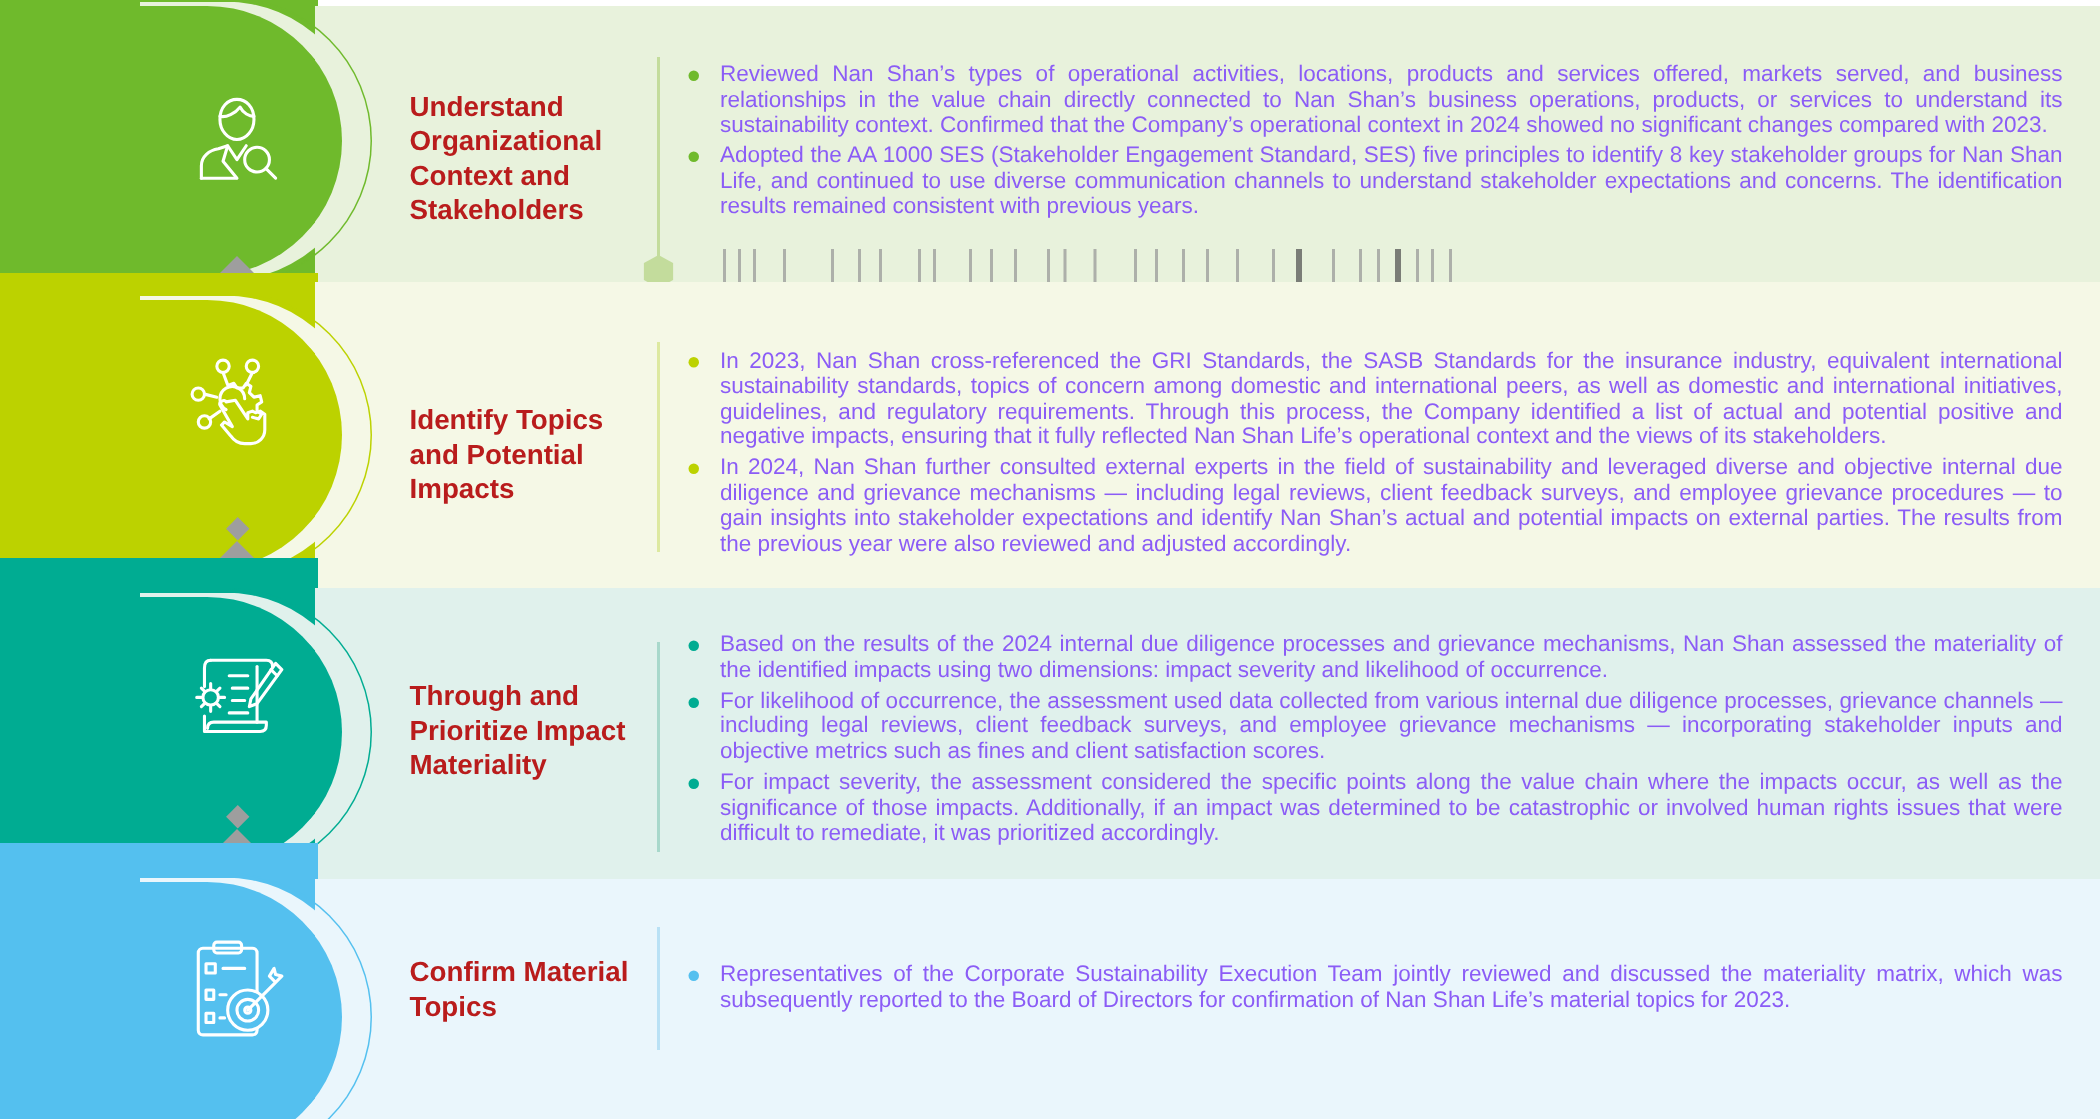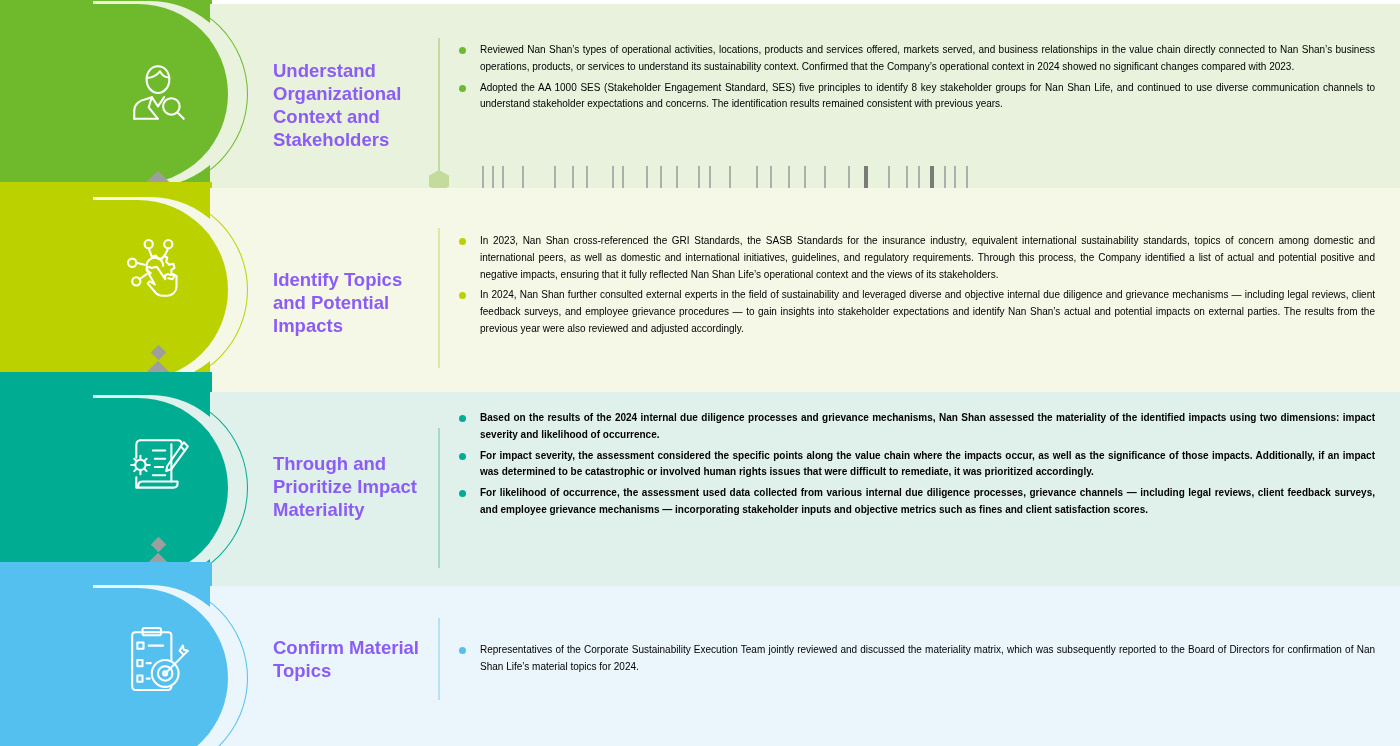--- a/index.html
+++ b/index.html
@@ -26,27 +26,27 @@
   }
   .icon-wrap {
     position: absolute; left: 124px; width: 70px; height: 70px;
     display: flex; align-items: center; justify-content: center;
   }
   .icon-wrap svg { width: 66px; height: 66px; }
 
   .title {
     position: absolute; left: 273px; width: 150px;
     font-family: "Liberation Sans", sans-serif; font-weight: bold;
-    font-size: 18.5px; line-height: 23px; color: #8b5cf6;
+    font-size: 18.5px; line-height: 23px; color: #b91c1c;
   }
   .vline { position: absolute; left: 438px; width: 2px; }
   .bullets { position: absolute; left: 457px; width: 918px; list-style: none; }
   .bullets li {
-    position: relative; padding-left: 23px; font-size: 10px; line-height: 16.8px;
-    text-align: justify; margin-bottom: 4px; color: #000000;
+    position: relative; padding-left: 23px; font-size: 15px; line-height: 16.8px;
+    text-align: justify; margin-bottom: 4px; color: #8b5cf6;
   }
   .bullets li .dot {
     position: absolute; left: 2px; top: 5px; width: 7px; height: 7px; border-radius: 50%;
   }
   .diamond {
     position: absolute; width: 16px; height: 16px; background: #9e9e9e; transform: rotate(45deg);
   }
   .diamond.small { width: 11px; height: 11px; }
   .hexagon {
     position: absolute; width: 20px; height: 22px; background: #c3dc9c;
@@ -162,24 +162,24 @@
       <path d="M10 42v10h36c3 0 4-2 4-4v-2H16c-3 0-4 2-4 4"></path>
       <circle cx="14" cy="30" r="5"></circle>
       <path d="M14 21v3M14 36v3M5 30h3M20 30h3M8 24l2 2M18 34l2 2M8 36l2-2M18 26l2-2"></path>
       <path d="M26 16h12M28 24h10M28 32h8M26 40h12"></path>
       <path d="M56 8l4 4-16 22-5 2 1-5z"></path>
       <path d="M53 12l4 4"></path>
     </svg>
   </div>
   <div class="title" style="top:80px;">Through and Prioritize Impact Materiality</div>
   <div class="vline" style="top:56px; height:140px; background:#a8d8cb;"></div>
-  <ul class="bullets" style="top:38px;font-weight:bold;">
+  <ul class="bullets" style="top:50px;">
     <li><span class="dot" style="background:#00ac92;"></span><span>Based on the results of the 2024 internal due diligence processes and grievance mechanisms, Nan Shan assessed the materiality of the identified impacts using two dimensions: impact severity and likelihood of occurrence.</span></li>
+    <li><span class="dot" style="background:#00ac92;"></span><span>For likelihood of occurrence, the assessment used data collected from various internal due diligence processes, grievance channels — including legal reviews, client feedback surveys, and employee grievance mechanisms — incorporating stakeholder inputs and objective metrics such as fines and client satisfaction scores.</span></li>
     <li><span class="dot" style="background:#00ac92;"></span><span>For impact severity, the assessment considered the specific points along the value chain where the impacts occur, as well as the significance of those impacts. Additionally, if an impact was determined to be catastrophic or involved human rights issues that were difficult to remediate, it was prioritized accordingly.</span></li>
-    <li><span class="dot" style="background:#00ac92;"></span><span>For likelihood of occurrence, the assessment used data collected from various internal due diligence processes, grievance channels — including legal reviews, client feedback surveys, and employee grievance mechanisms — incorporating stakeholder inputs and objective metrics such as fines and client satisfaction scores.</span></li>
   </ul>
 </section>
 
 <div class="diamond small" style="left:153px; top:539px;"></div>
 <div class="diamond" style="left:150px; top:556px;"></div>
 <div class="diamond small" style="left:153px; top:580px;"></div>
 
 <section class="step" style="top:562px; height:184px;">
   <div class="band" style="background:#54c0ef; height:184px;"></div>
   <div class="panel" style="top:24px; height:160px; background:#eaf6fc;"></div>
@@ -195,15 +195,15 @@
       <path d="M11 48h5v6h-5zM20 51h3"></path>
       <circle cx="38" cy="46" r="13" fill="#54c0ef"></circle>
       <circle cx="38" cy="46" r="7"></circle>
       <circle cx="38" cy="46" r="2"></circle>
       <path d="M38 46l18-18M52 24l4 4 4-4-4-1-1-4z"></path>
     </svg>
   </div>
   <div class="title" style="top:74px;">Confirm Material Topics</div>
   <div class="vline" style="top:56px; height:82px; background:#b9e1f5;"></div>
   <ul class="bullets" style="top:80px;">
-    <li><span class="dot" style="background:#54c0ef;"></span><span>Representatives of the Corporate Sustainability Execution Team jointly reviewed and discussed the materiality matrix, which was subsequently reported to the Board of Directors for confirmation of Nan Shan Life’s material topics for 2024.</span></li>
+    <li><span class="dot" style="background:#54c0ef;"></span><span>Representatives of the Corporate Sustainability Execution Team jointly reviewed and discussed the materiality matrix, which was subsequently reported to the Board of Directors for confirmation of Nan Shan Life’s material topics for 2023.</span></li>
   </ul>
 </section>
 
 </body></html>

